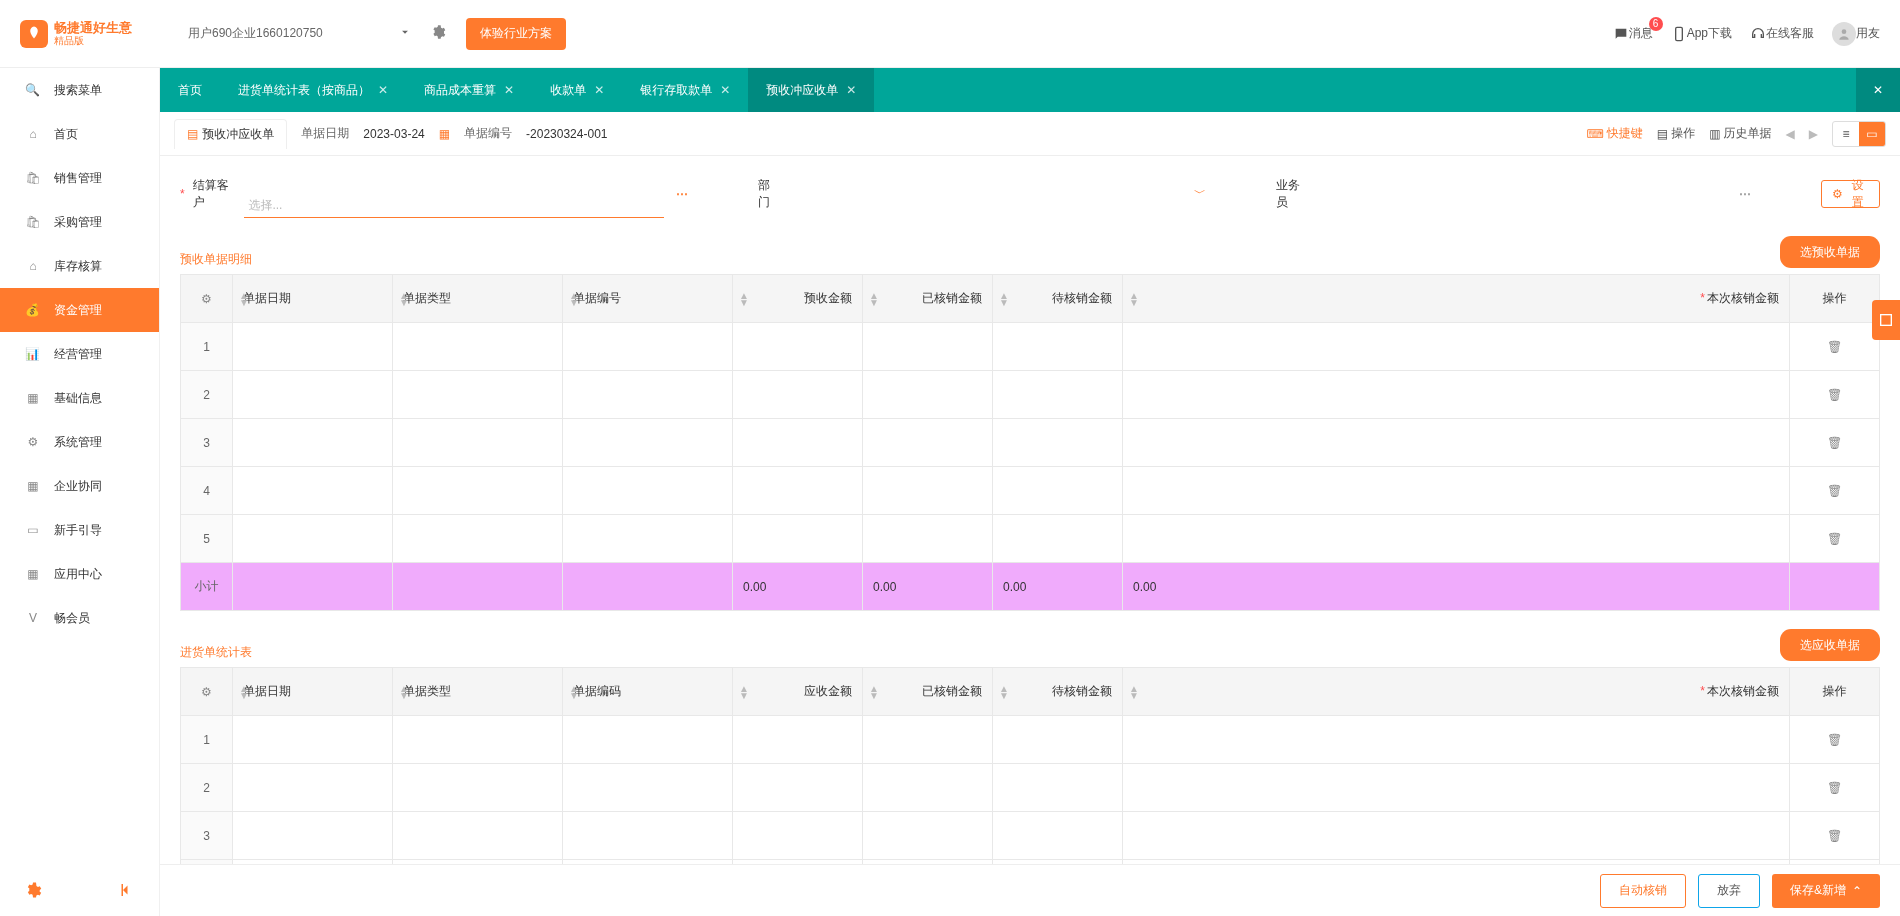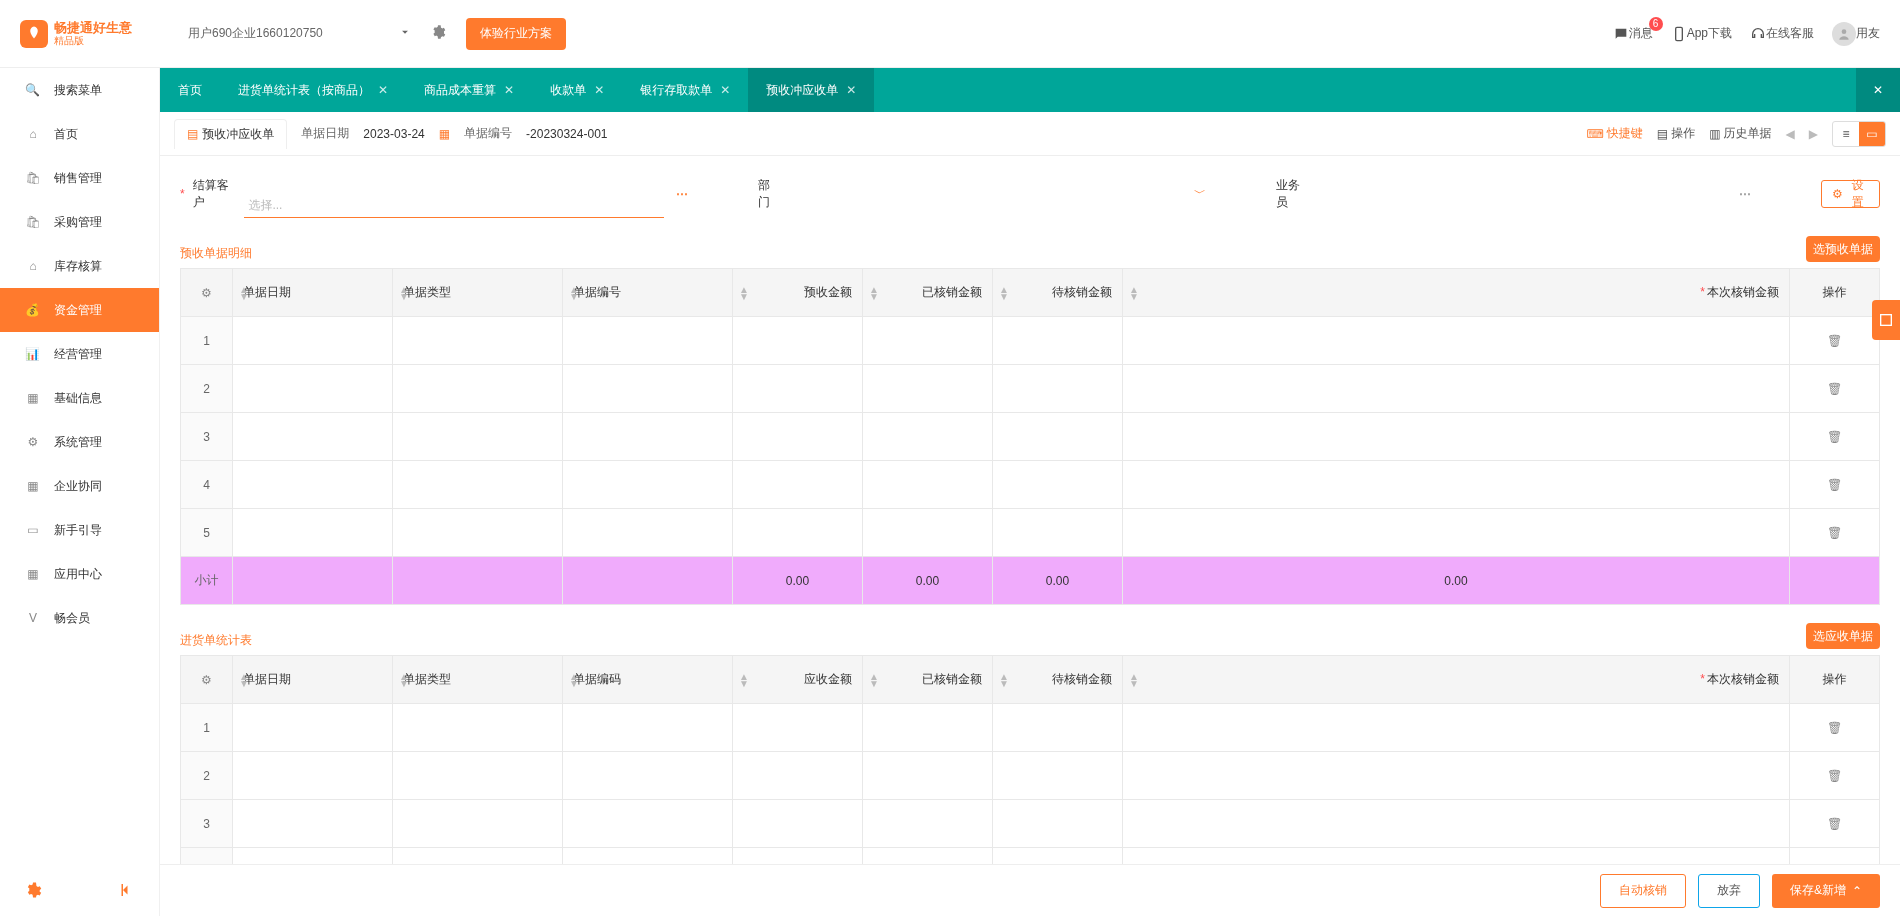--- a/index.html
+++ b/index.html
@@ -53,34 +53,34 @@
 .ffield .inp{border:none;border-bottom:1px solid #ff7a2d;height:26px;width:440px;padding:0 4px;color:#333;background:transparent;outline:none;margin-top:22px;}
 .ffield .inp::placeholder{color:#bbb;}
 .ffield .dots{color:#ff7a2d;cursor:pointer;margin-left:6px;font-weight:bold;}
 .ffield .dd{border:none;border-bottom:1px solid transparent;width:430px;height:26px;display:flex;align-items:center;justify-content:flex-end;color:#999;cursor:pointer;}
 .ffield .plain{width:430px;height:26px;border-bottom:1px solid transparent;}
 .ffield .dots-grey{color:#999;cursor:pointer;margin-left:6px;font-weight:bold;}
 .settings-btn{margin-left:auto;border:1px solid #ff7a2d;color:#ff7a2d;background:#fff;height:28px;padding:0 10px;border-radius:3px;cursor:pointer;display:flex;align-items:center;gap:4px;}
 .section{padding:0 20px;}
 .section-head{display:flex;align-items:flex-end;margin:4px 0 6px;}
 .section-title{color:#ff7a2d;}
-.select-btn{margin-left:auto;background:#ff7a2d;color:#fff;border:none;height:26px;padding:0 7px;border-radius:4px;cursor:pointer;}
+.select-btn{margin-left:auto;background:#ff7a2d;color:#fff;border:none;height:32px;padding:0 20px;border-radius:11px;cursor:pointer;}
 table{width:100%;border-collapse:collapse;table-layout:fixed;}
 th,td{border:1px solid #e8e8e8;height:48px;padding:0 10px;}
 th{background:#f5f5f5;font-weight:normal;color:#333;position:relative;}
 th .sort{position:absolute;left:6px;top:50%;transform:translateY(-50%);color:#bbb;font-size:10px;line-height:7px;}
 .th-right{text-align:right;}
 .th-left{text-align:left;}
 .th-center{text-align:center;}
 .gear-th{width:52px;text-align:center;color:#888;}
 .row-num{width:52px;text-align:center;color:#666;background:#fafafa;}
 .op-col{width:90px;text-align:center;}
 .del-ico{color:#888;cursor:pointer;}
 tr.subtotal td{background:#f0abfc;}
-tr.subtotal .num{text-align:center;font-weight:normal;}
+tr.subtotal .num{text-align:left;font-weight:normal;}
 .req-star{color:#ff4d4f;margin-right:2px;}
 .footer-bar{height:52px;border-top:1px solid #eee;display:flex;align-items:center;justify-content:flex-end;padding:0 20px;gap:12px;background:#fff;}
 .btn{height:34px;padding:0 18px;border-radius:3px;cursor:pointer;display:flex;align-items:center;}
 .btn-outline-orange{border:1px solid #ff7a2d;color:#ff7a2d;background:#fff;}
 .btn-outline-grey{border:1px solid #0ea5e9;color:#555;background:#fff;}
 .btn-orange{border:none;background:#ff7a2d;color:#fff;gap:6px;}
 .content-scroll{flex:1;overflow:auto;}
 .side-float{position:absolute;right:0;top:300px;width:28px;height:40px;background:#ff7a2d;border-radius:4px 0 0 4px;display:flex;align-items:center;justify-content:center;color:#fff;cursor:pointer;}
 .chev svg,.ico svg,.link svg{width:14px;height:14px;}
 </style>

